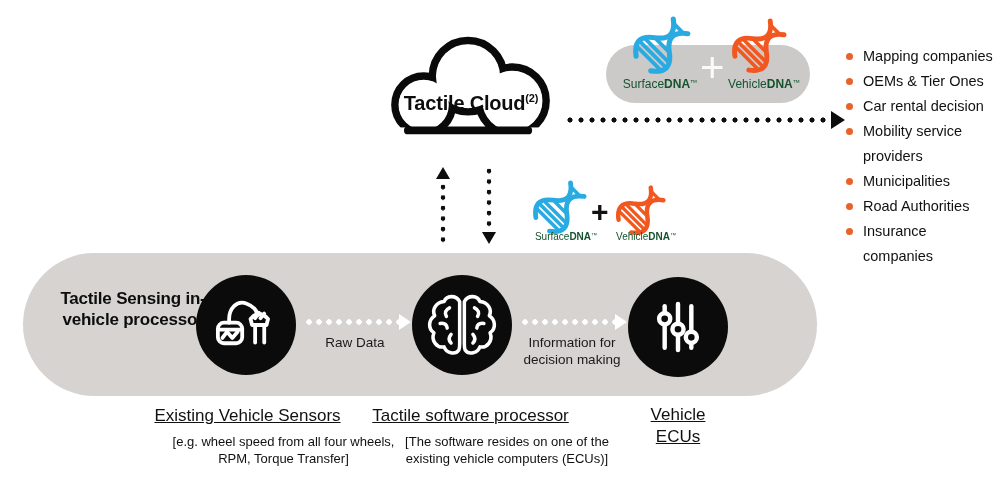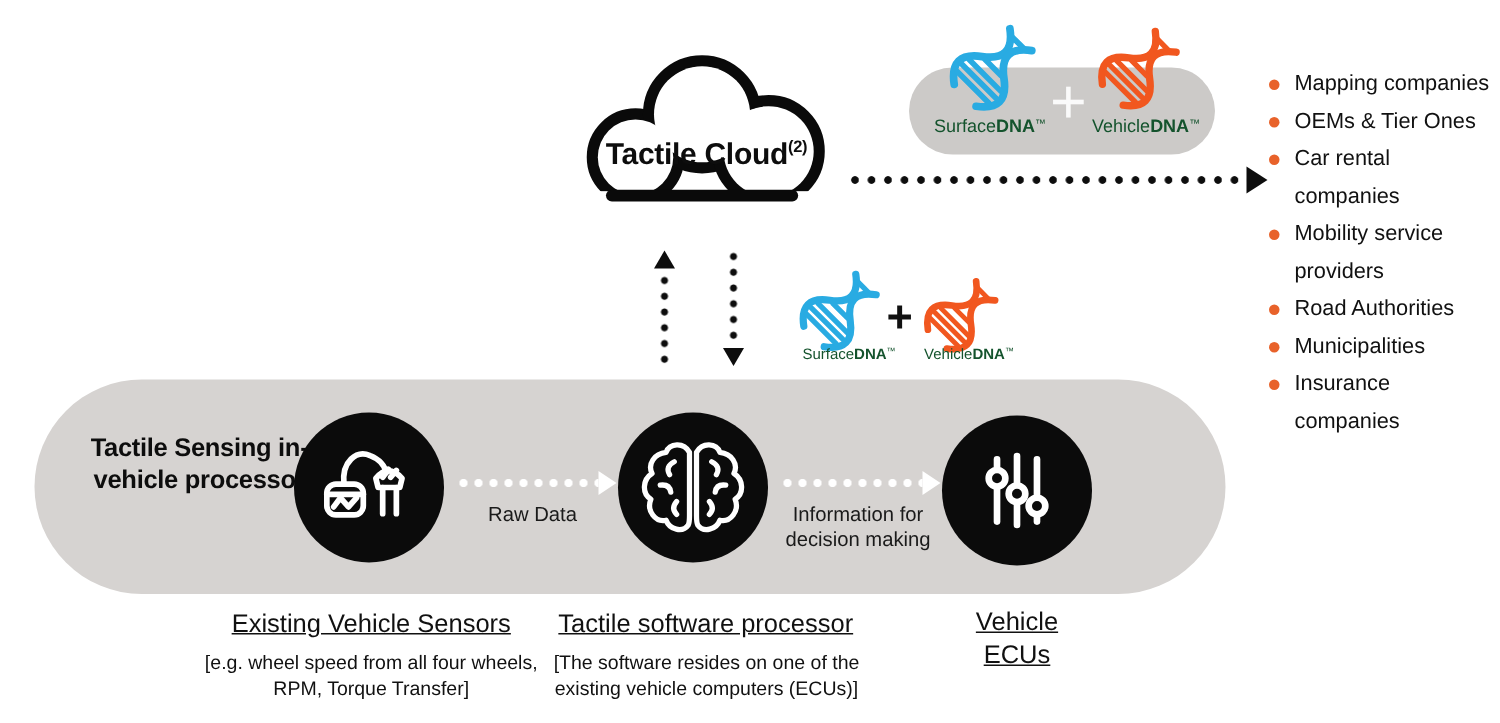--- a/index.html
+++ b/index.html
@@ -23,21 +23,21 @@
   .pill-lg{background:#d6d3d1;border-radius:72px;}
   .bcirc{width:100px;height:100px;border-radius:50%;background:#0b0b0b;display:flex;align-items:center;justify-content:center;}
   
   .cloud-label{font-size:20px;font-weight:bold;letter-spacing:-0.2px;}
   .cloud-label sup{font-size:11px;}
   .flow-label{font-size:16.5px;color:#1a1a1a;}
   .dna-label{color:#14532d;white-space:nowrap;}
   .dna-label .tm{font-size:0.6em;vertical-align:0.45em;}
   .proc-title{font-size:17px;font-weight:bold;line-height:21px;letter-spacing:-0.2px;}
   .cap-title{font-size:17px;color:#111;text-decoration:underline;}
-  .cap-sub{font-size:13px;line-height:16.5px;color:#111;}
+  .cap-sub{font-size:13px;line-height:16.5px;color:#111;margin-left:36px;}
   .inpill-label{font-size:13.5px;color:#1a1a1a;line-height:17px;}
   
   ul.partners{list-style:none;margin:0;padding:0;font-size:14.5px;line-height:25px;color:#111;}
   ul.partners li{position:relative;padding-left:18px;}
   ul.partners li::before{content:'';position:absolute;left:1px;top:9px;width:7px;height:7px;border-radius:50%;background:#e8622a;}
   .plus-big{font-size:42px;font-weight:400;color:#fafafa;line-height:40px;}
   .plus-sm{font-size:30px;font-weight:700;color:#111;line-height:28px;}
 </style>
 </head>
 <body>
@@ -91,24 +91,24 @@
   </svg>
   <div class="abs ctr dna-label" style="left:612px;top:77px;width:96px;font-size:12px;"><span>Surface</span><b>DNA</b><span class="tm">™</span></div>
   <div class="abs ctr dna-label" style="left:716px;top:77px;width:96px;font-size:12px;"><span>Vehicle</span><b>DNA</b><span class="tm">™</span></div>
 
   <div class="abs dots-h" style="left:566px;top:116px;width:266px;"></div>
   <div class="abs head-r" style="left:831px;top:111px;"></div>
 
   <ul class="abs partners" style="left:845px;top:44px;width:150px;">
     <li>Mapping companies</li>
     <li>OEMs &amp; Tier Ones</li>
-    <li>Car rental companies</li>
+    <li>Car rental decision</li>
     <li>Mobility service providers</li>
+    <li>Municipalities</li>
     <li>Road Authorities</li>
-    <li>Municipalities</li>
     <li>Insurance companies</li>
   </ul>
 
   <div class="abs head-u" style="left:436px;top:167px;"></div>
   <div class="abs dots-v" style="left:439px;top:183px;height:63px;"></div>
   <div class="abs dots-v" style="left:485px;top:167px;height:63px;"></div>
   <div class="abs head-d" style="left:482px;top:232px;"></div>
 
   <svg class="abs" style="left:532px;top:179px;" width="56" height="56" viewBox="0 0 64 64">
     <g transform="rotate(45 32 32)" fill="none" stroke="#29ABE2" stroke-linecap="round">

